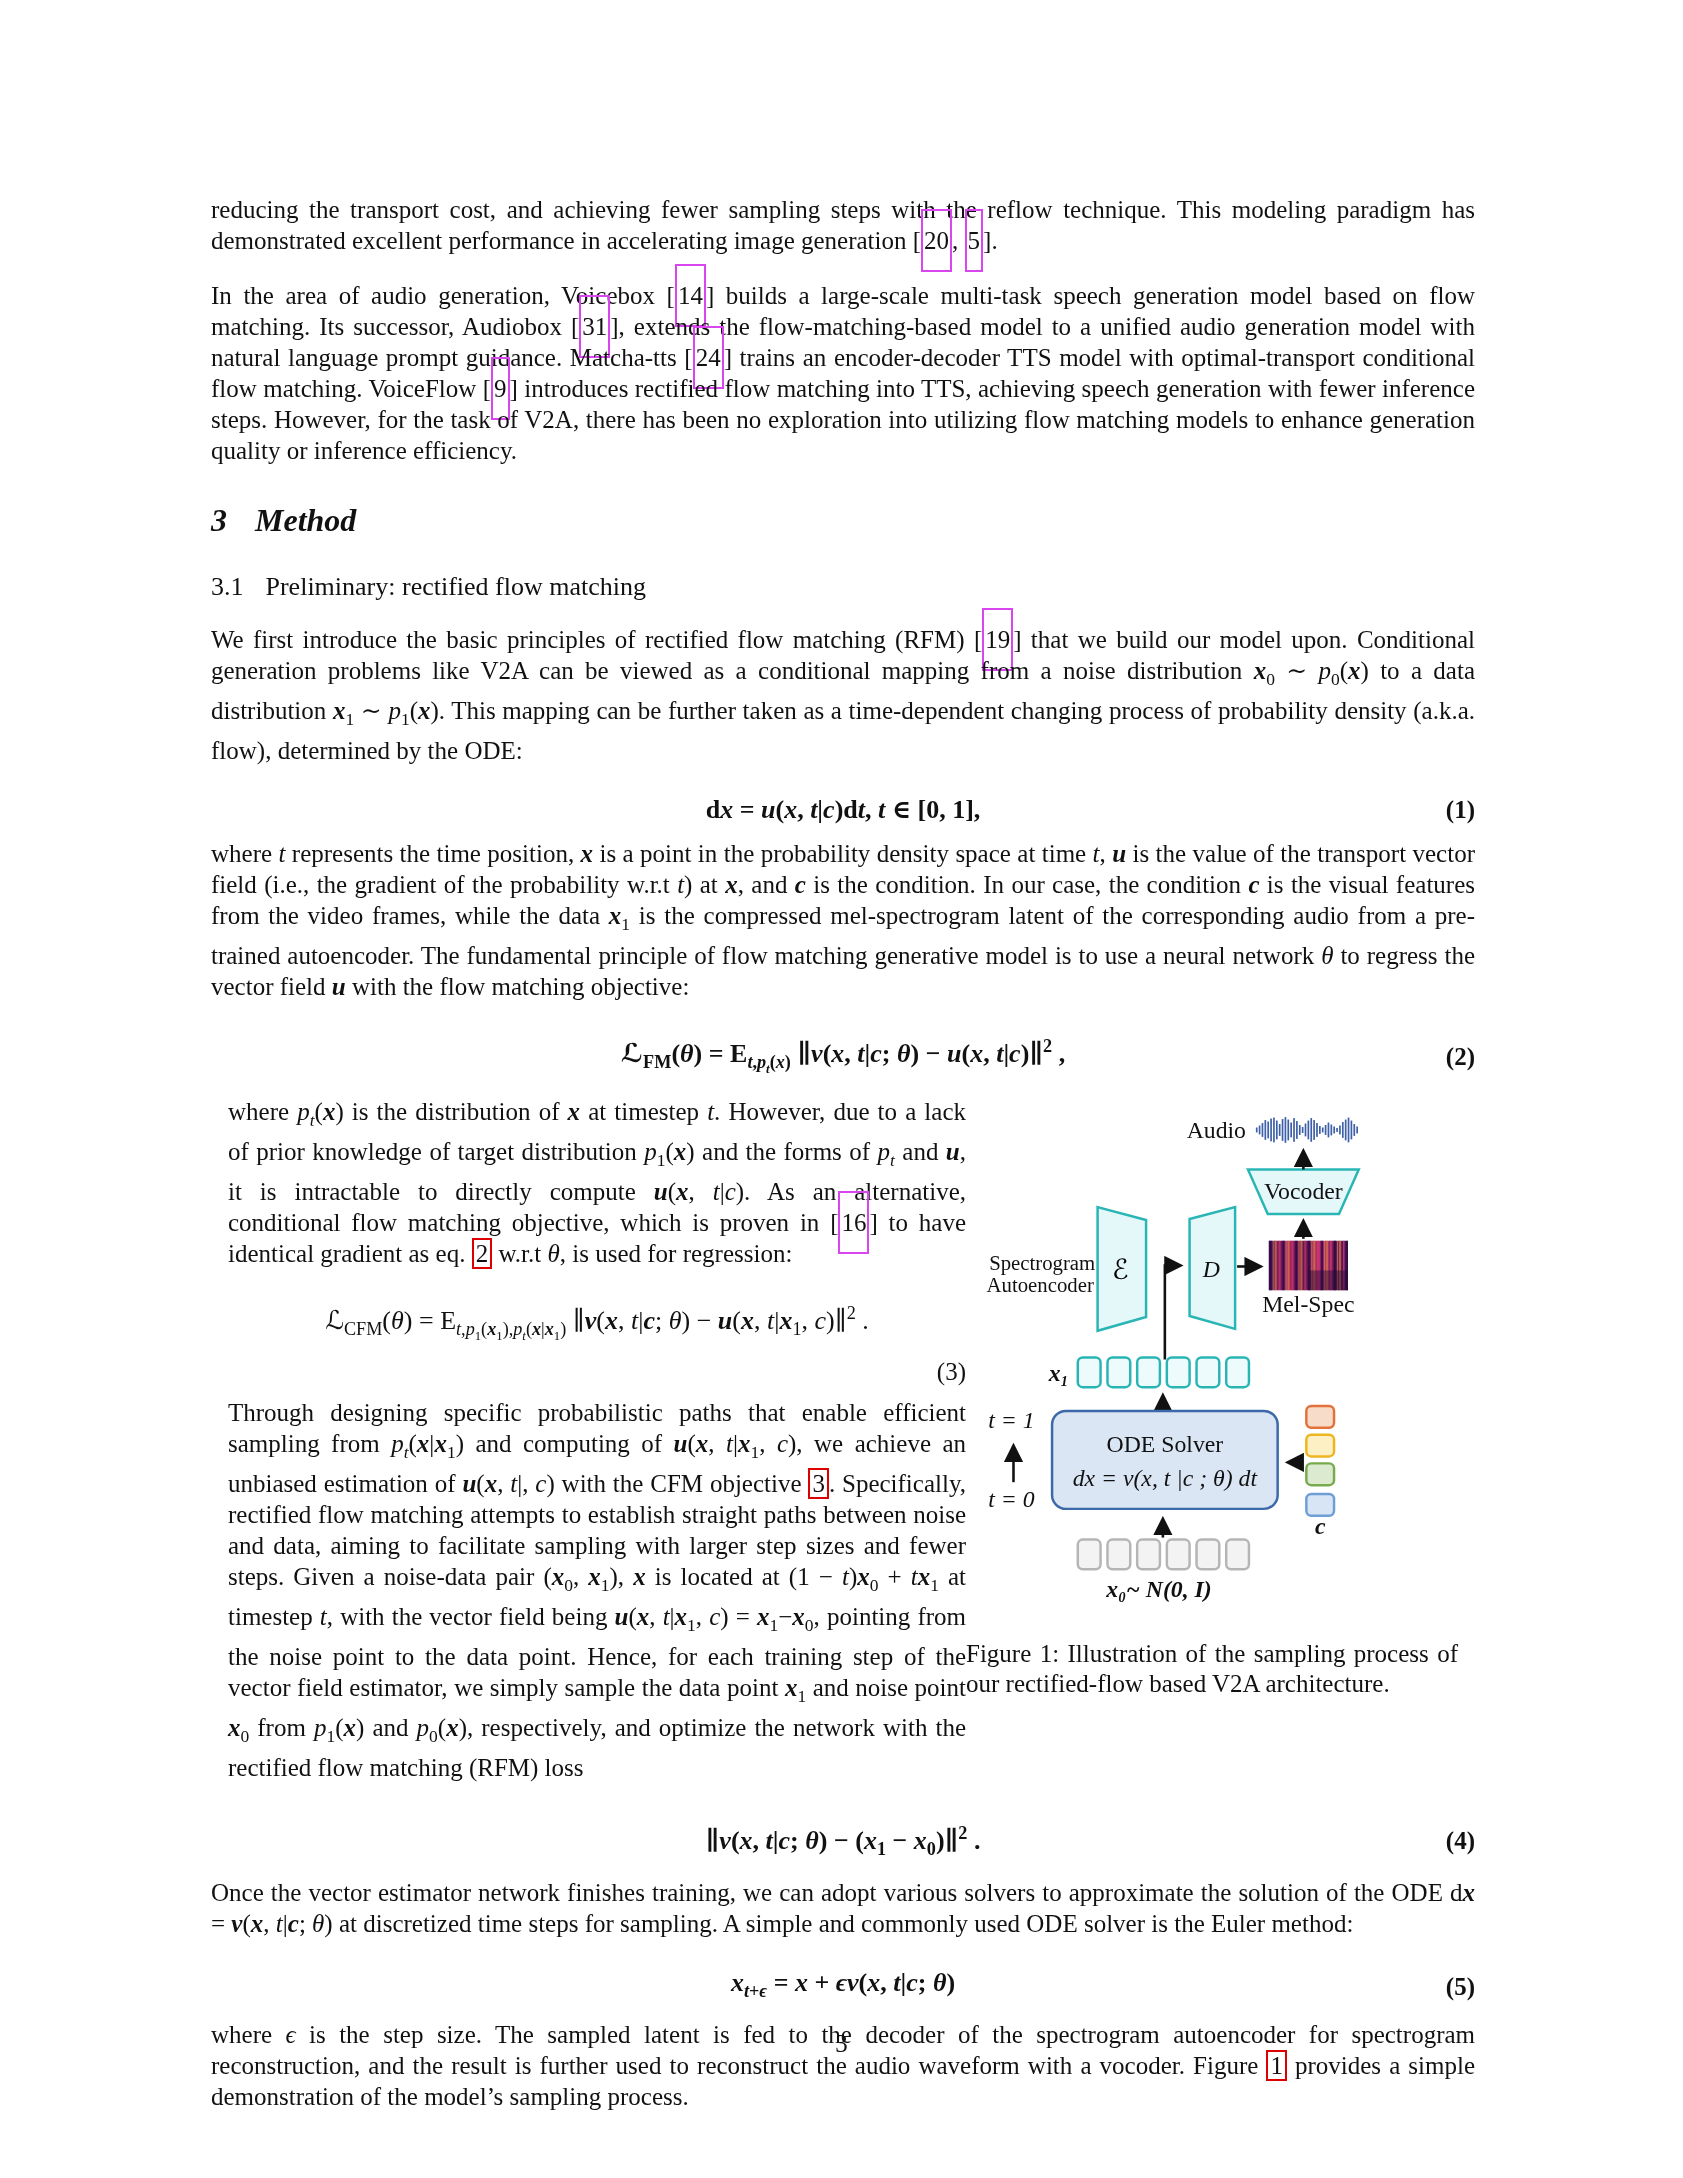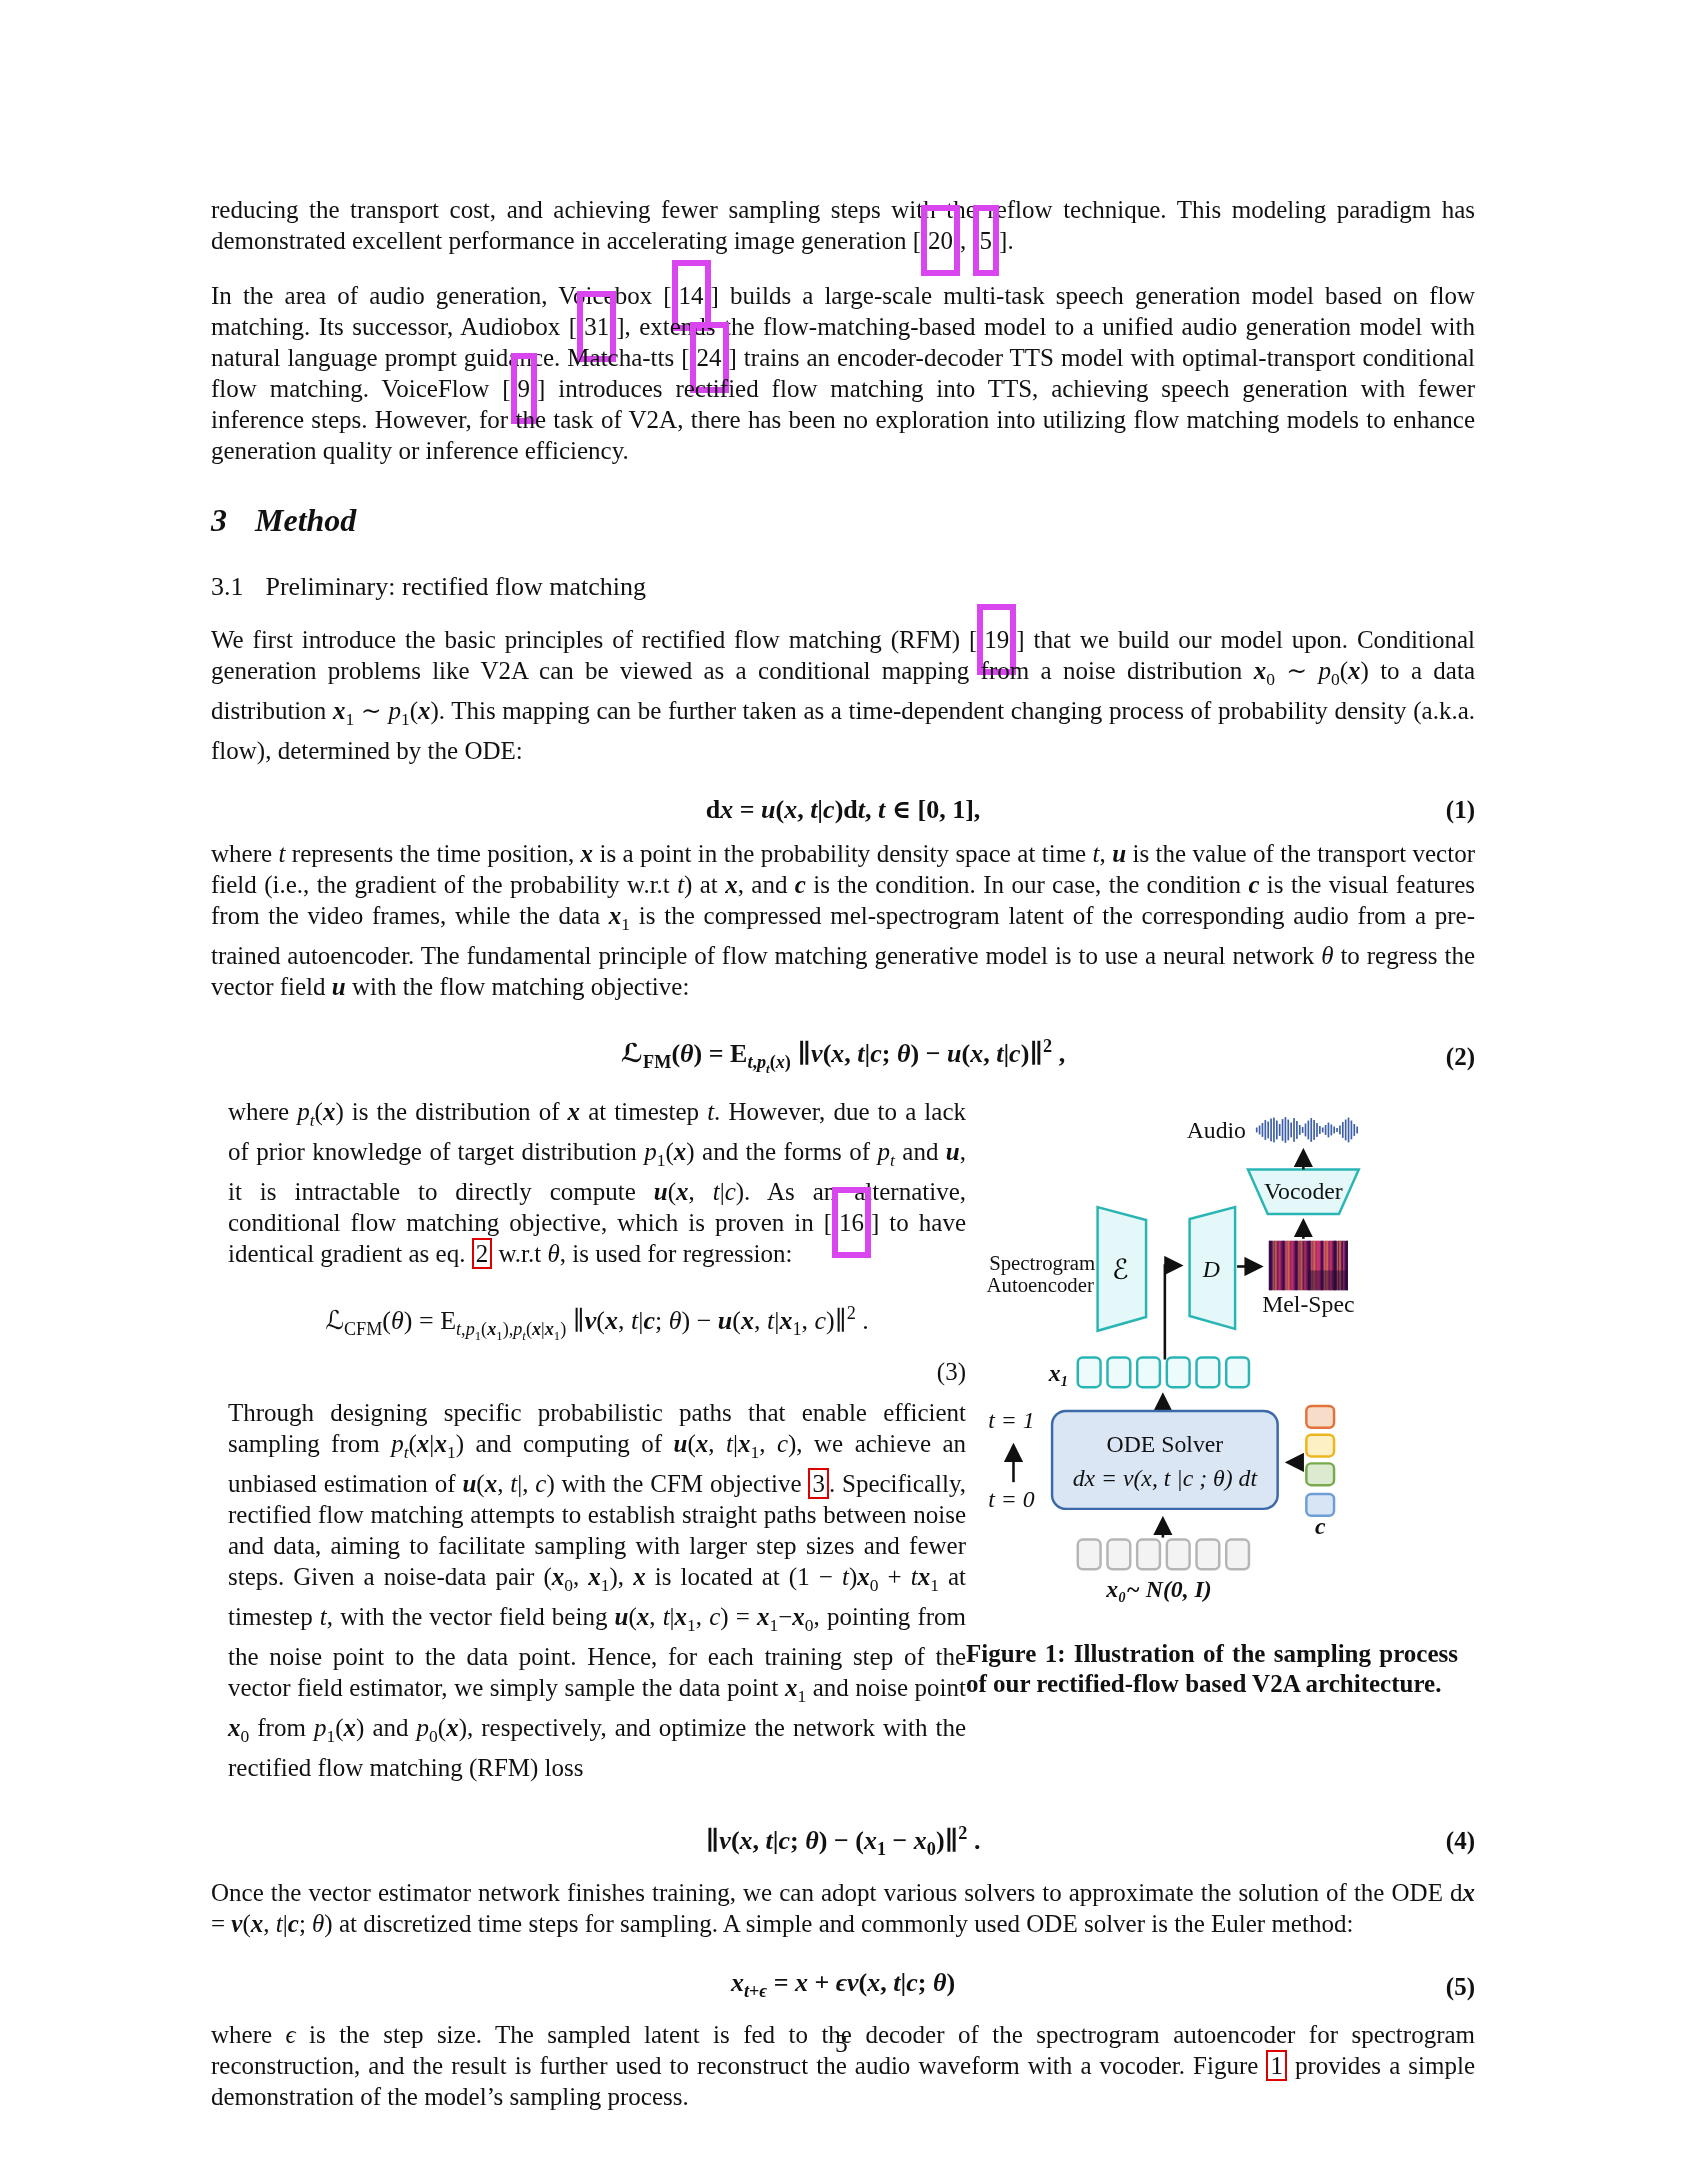--- a/index.html
+++ b/index.html
@@ -3,35 +3,35 @@
 <meta charset="utf-8">
 <style>
   html,body { margin:0; padding:0; background:#ffffff; }
   .page { position:relative; width:1683px; height:2178px; background:#ffffff; overflow:hidden;
           font-family:"Liberation Serif","DejaVu Serif","DejaVu Sans",serif; color:#111; }
   .content { position:absolute; left:211px; top:194px; width:1264px; }
   p.body { font-size:25px; line-height:31px; text-align:justify; margin:0 0 24px 0; }
   i b, b i { font-style:italic; }
   sub { font-size:70%; }
   sup { font-size:70%; }
-  .cite { border:6px solid #d946ef; padding:16px 1px; }
+  .cite { border:2px solid #d946ef; padding:16px 1px; }
   .eqref { border:2px solid #dd0000; padding:0 2px; }
   h1.sec { font-size:32px; line-height:36px; font-weight:bold; margin:36px 0 34px 0;font-style:italic; }
   h1.sec .htitle { margin-left:28px; }
   h2.subsec { font-size:26px; line-height:30px; font-weight:normal; margin:0 0 22px 0; }
   h2.subsec .htitle { margin-left:22px; }
   .eqrow { position:relative; text-align:center; font-size:26px; line-height:40px; margin:6px 0 8px 0;font-weight:bold; }
   .eqrow .eqnum { position:absolute; right:0; top:50%; transform:translateY(-50%); font-size:25px; }
   .twocol { display:flex; justify-content:center; margin-bottom:0; }
   .leftcol { width:738px; }
   .rightcol { width:492px; }
   .eqblock { margin:4px 0 10px 0; }
   .eqblock .eq { text-align:center; font-size:26px; line-height:40px; }
   .eqblock .eqnum-line { text-align:right; font-size:25px; line-height:31px; }
-  .caption { font-size:25px; line-height:30px; text-align:justify; margin:14px 0 5px 0;font-weight:bold; }
+  .caption { font-size:25px; line-height:30px; text-align:justify; margin:14px 0 5px 0; }
   .pagenum { position:absolute; left:0; top:2030px; width:100%; text-align:center; font-size:25px; }
   
   .figtext { font-family:"Liberation Serif","DejaVu Serif",serif; font-size:24px; fill:#111; }
   .figsmall { font-size:21px; }
   .figit { font-style:italic; }
   .figbold { font-weight:bold; }
   .figscript { font-family:"DejaVu Sans","DejaVu Serif",sans-serif; font-style:italic; font-size:28px; }
 </style>
 </head>
 <body>

